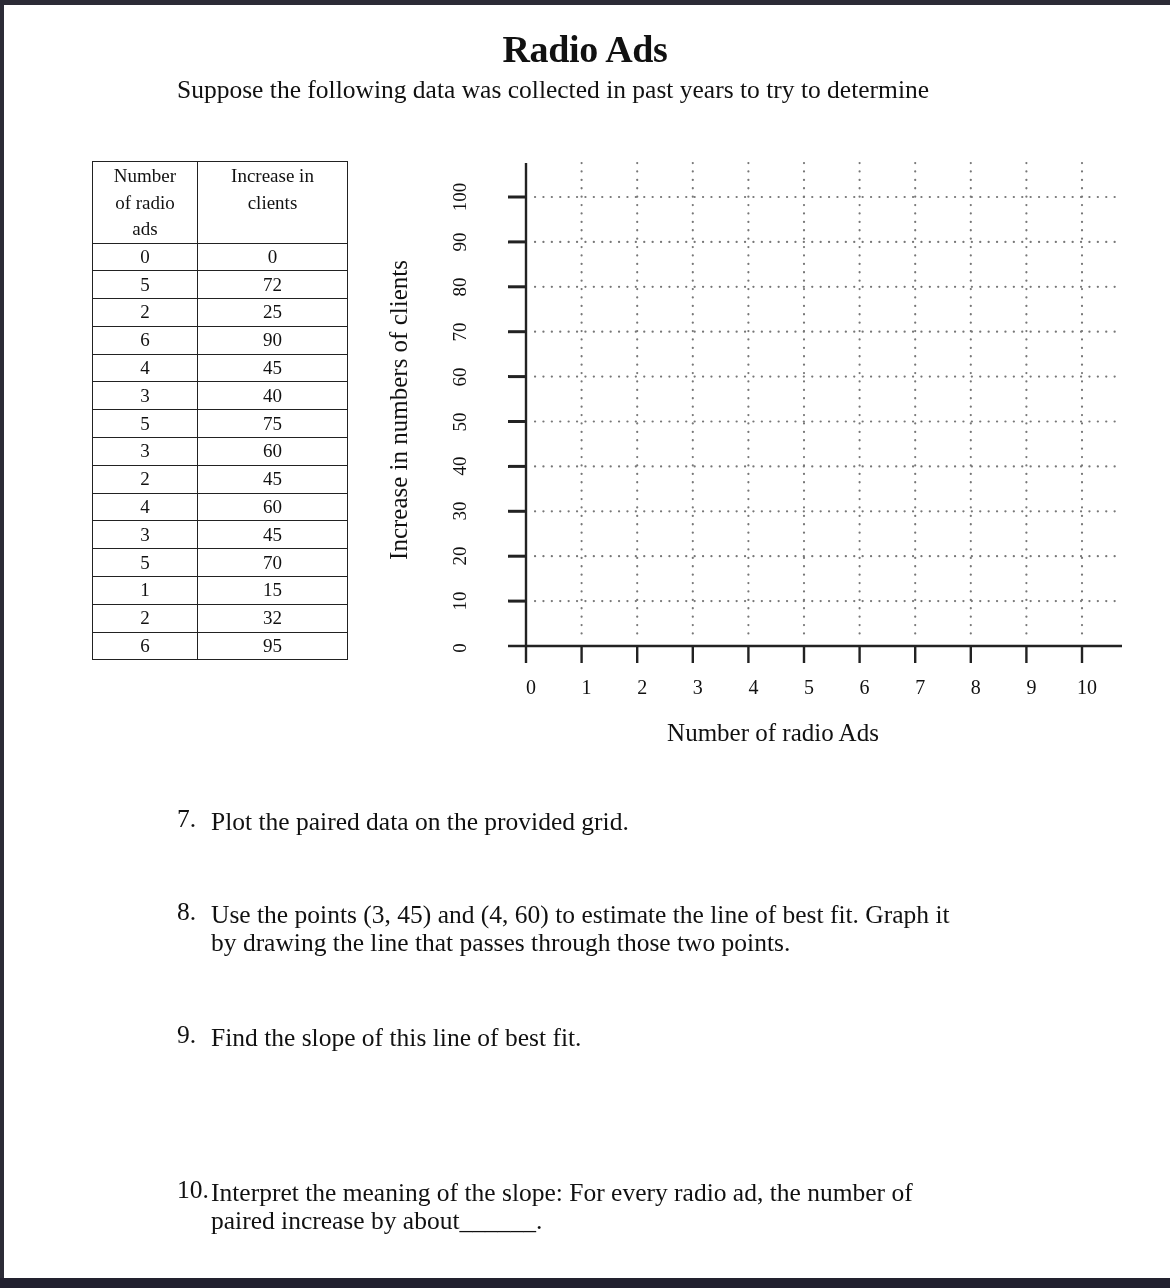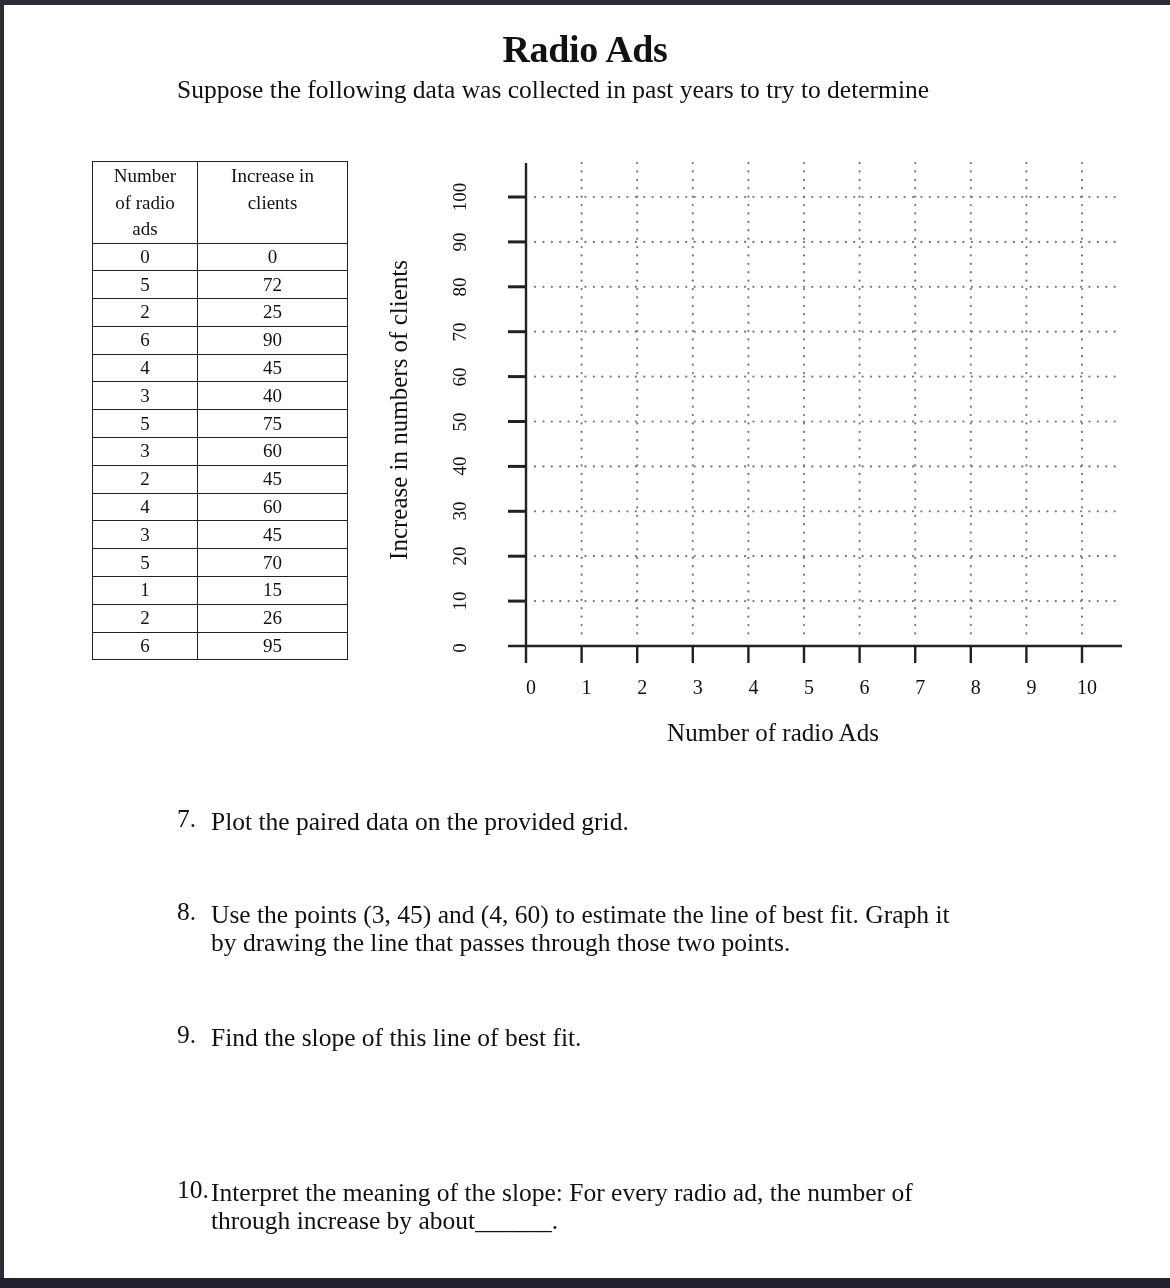--- a/index.html
+++ b/index.html
@@ -139,21 +139,21 @@
       <tr>
         <td>5</td>
         <td>70</td>
       </tr>
       <tr>
         <td>1</td>
         <td>15</td>
       </tr>
       <tr>
         <td>2</td>
-        <td>26</td>
+        <td>32</td>
       </tr>
       <tr>
         <td>6</td>
         <td>95</td>
       </tr>
     </tbody>
 </table>
 
 <div class="ylabel">
   <span>Increase in numbers of clients</span>
@@ -245,14 +245,14 @@
 </div>
 
 <div class="q" style="left:177px; top:1019px;">
   <span class="num">9.</span>
   <span class="txt">Find the slope of this line of best fit.</span>
 </div>
 
 <div class="q" style="left:177px; top:1174px;">
   <span class="num">10.</span>
   <span class="txt">Interpret the meaning of the slope:  For every radio ad, the number of</span>
-  <span class="txt" style="top:31px;">through increase by about______.</span>
+  <span class="txt" style="top:31px;">paired increase by about______.</span>
 </div>
 
 </body></html>

